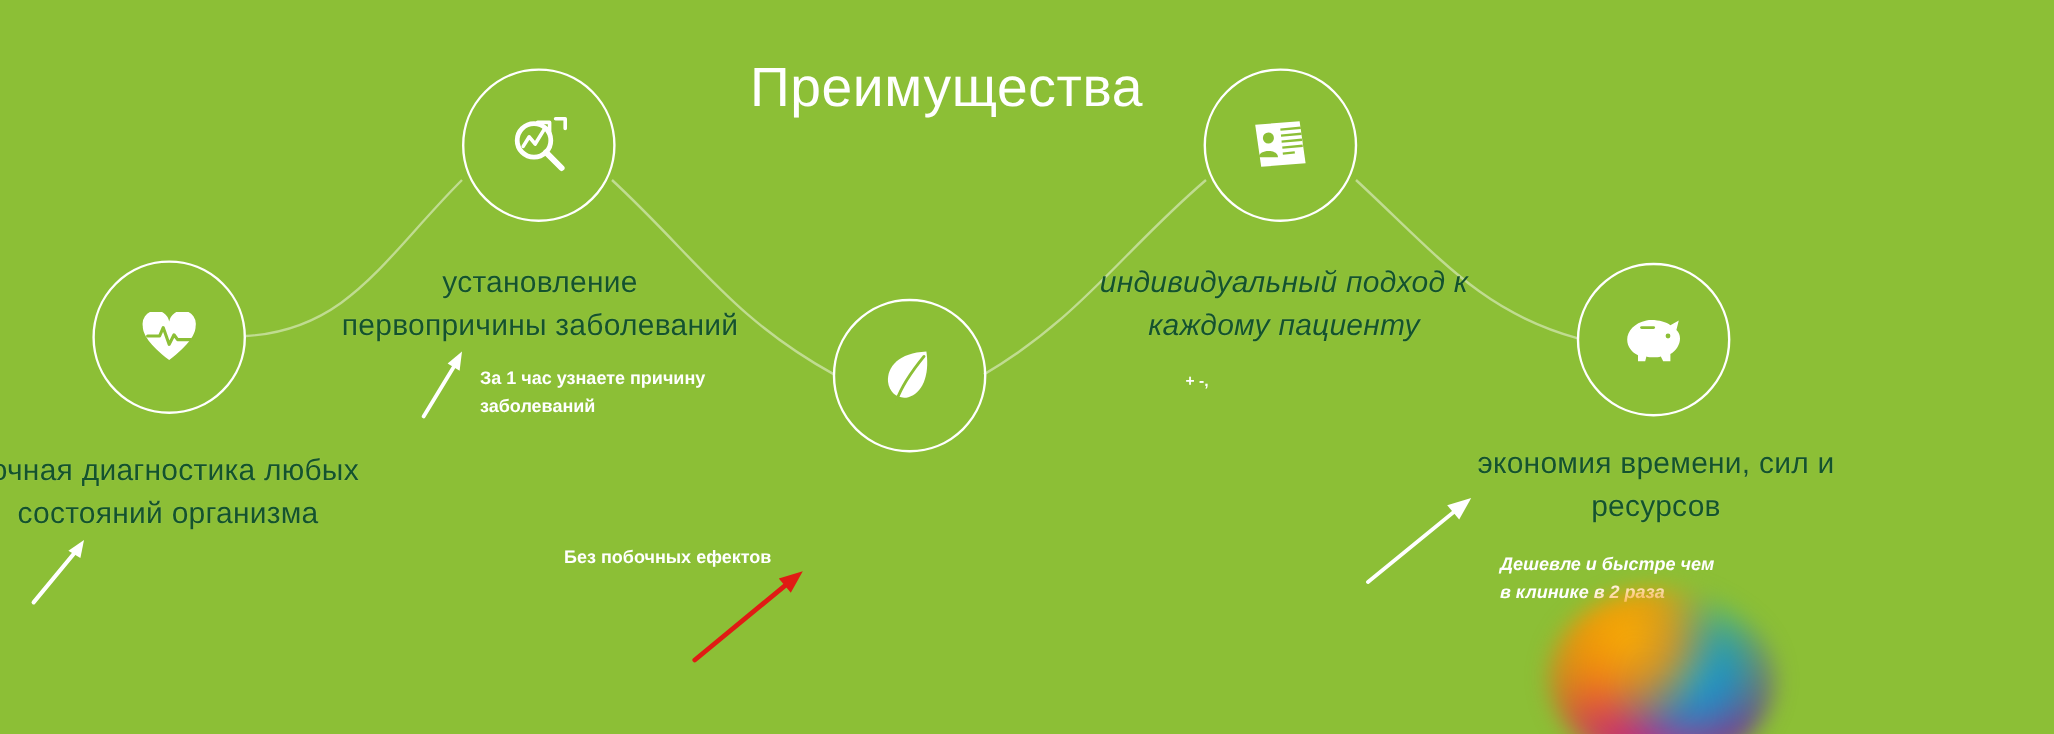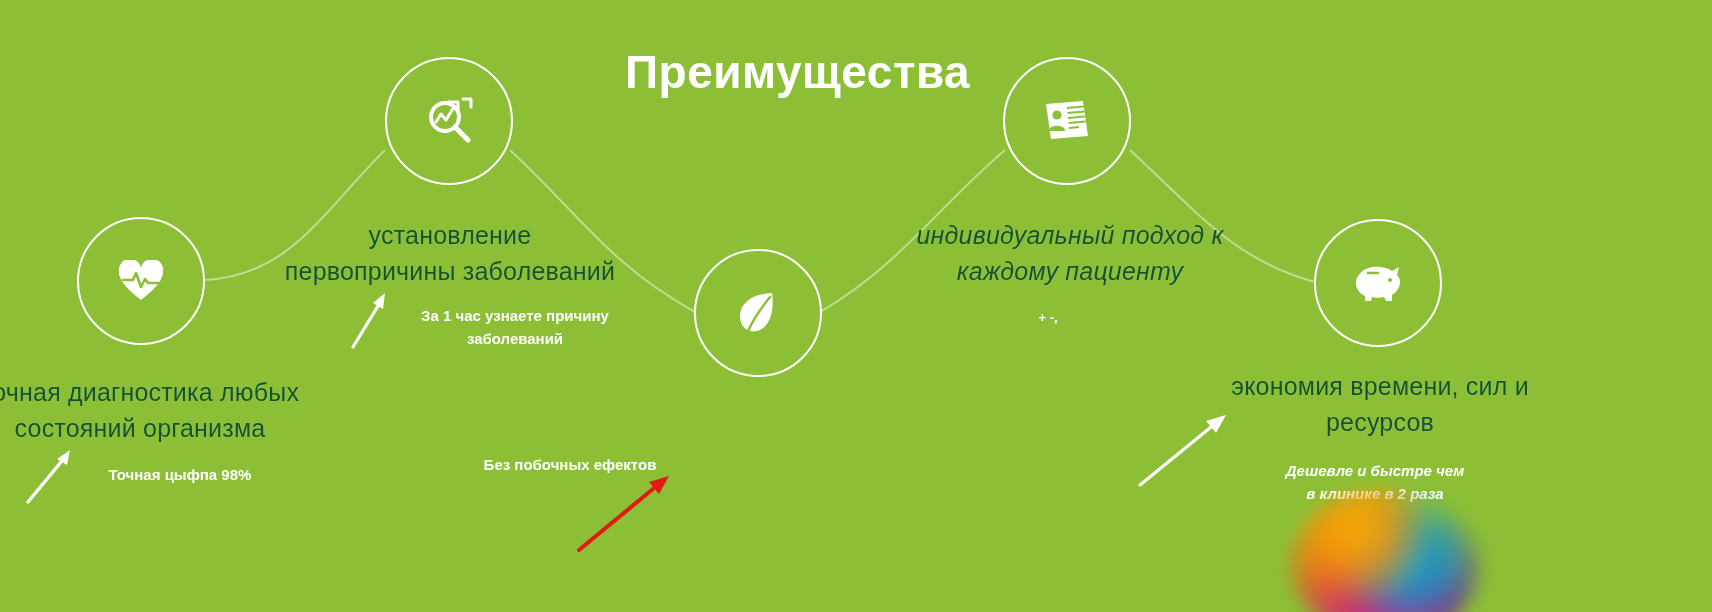--- a/index.html
+++ b/index.html
@@ -36,30 +36,30 @@
     white-space:pre-line;
     text-shadow:0 0 1px rgba(255,255,255,.25);
   }
   
   .note{
     position:absolute;
     color:#ffffff;
     font-size:15px;
     line-height:1.5;
     font-weight:600;
-    text-align:center;
+    text-align:left;
     white-space:pre-line;
   }
   .note.tiny{font-size:13px;font-weight:700;}
 
   .title{
     position:absolute;
     color:#ffffff;
     font-size:46px;
-    font-weight:700;
+    font-weight:400;
     letter-spacing:.5px;
     white-space:nowrap;
   }
 
   .arrow{position:absolute;pointer-events:none;}
 
   
   .blob{
     position:absolute;
     width:190px;height:150px;
@@ -93,21 +93,20 @@
         <path d="M5 20 L15 20 L18 13 L23 27 L27 19 L30 23 L41 23" fill="none" stroke="#8cbf36" stroke-width="2.6" stroke-linecap="round" stroke-linejoin="round"></path>
       </svg>
     </span>
   </div>
   <div class="caption" style="left:-30px;top:375px;width:340px;">точная диагностика любых
 состояний организма</div>
   <svg class="arrow" style="left:20px;top:440px;" width="70" height="70" viewBox="0 0 70 70" xmlns="http://www.w3.org/2000/svg">
     <path d="M8 62 L46 16" stroke="#ffffff" stroke-width="3.4" stroke-linecap="round" fill="none"></path>
     <path d="M50 10 L37 19 L47 25 Z" fill="#ffffff"></path>
   </svg>
-  <div class="note" style="left:60px;top:464px;width:240px;">Точная цыфпа 98%</div>
 
   <div class="node" style="left:385px;top:57px;width:128px;height:128px;">
     <span>
       <svg width="48" height="48" viewBox="0 0 48 48" xmlns="http://www.w3.org/2000/svg">
         <circle cx="20" cy="20" r="14" fill="none" stroke="#ffffff" stroke-width="4"></circle>
         <path d="M30 30 L43 43" stroke="#ffffff" stroke-width="5" stroke-linecap="round"></path>
         <path d="M11 25 L16 17 L21 23 L29 10" fill="none" stroke="#ffffff" stroke-width="3" stroke-linecap="round" stroke-linejoin="round"></path>
         <path d="M23 5 L33 5 L33 15" fill="none" stroke="#ffffff" stroke-width="3" stroke-linecap="round" stroke-linejoin="round"></path>
         <path d="M38 2 L46 2 L46 10" fill="none" stroke="#ffffff" stroke-width="3" stroke-linecap="round" stroke-linejoin="round"></path>
       </svg>

